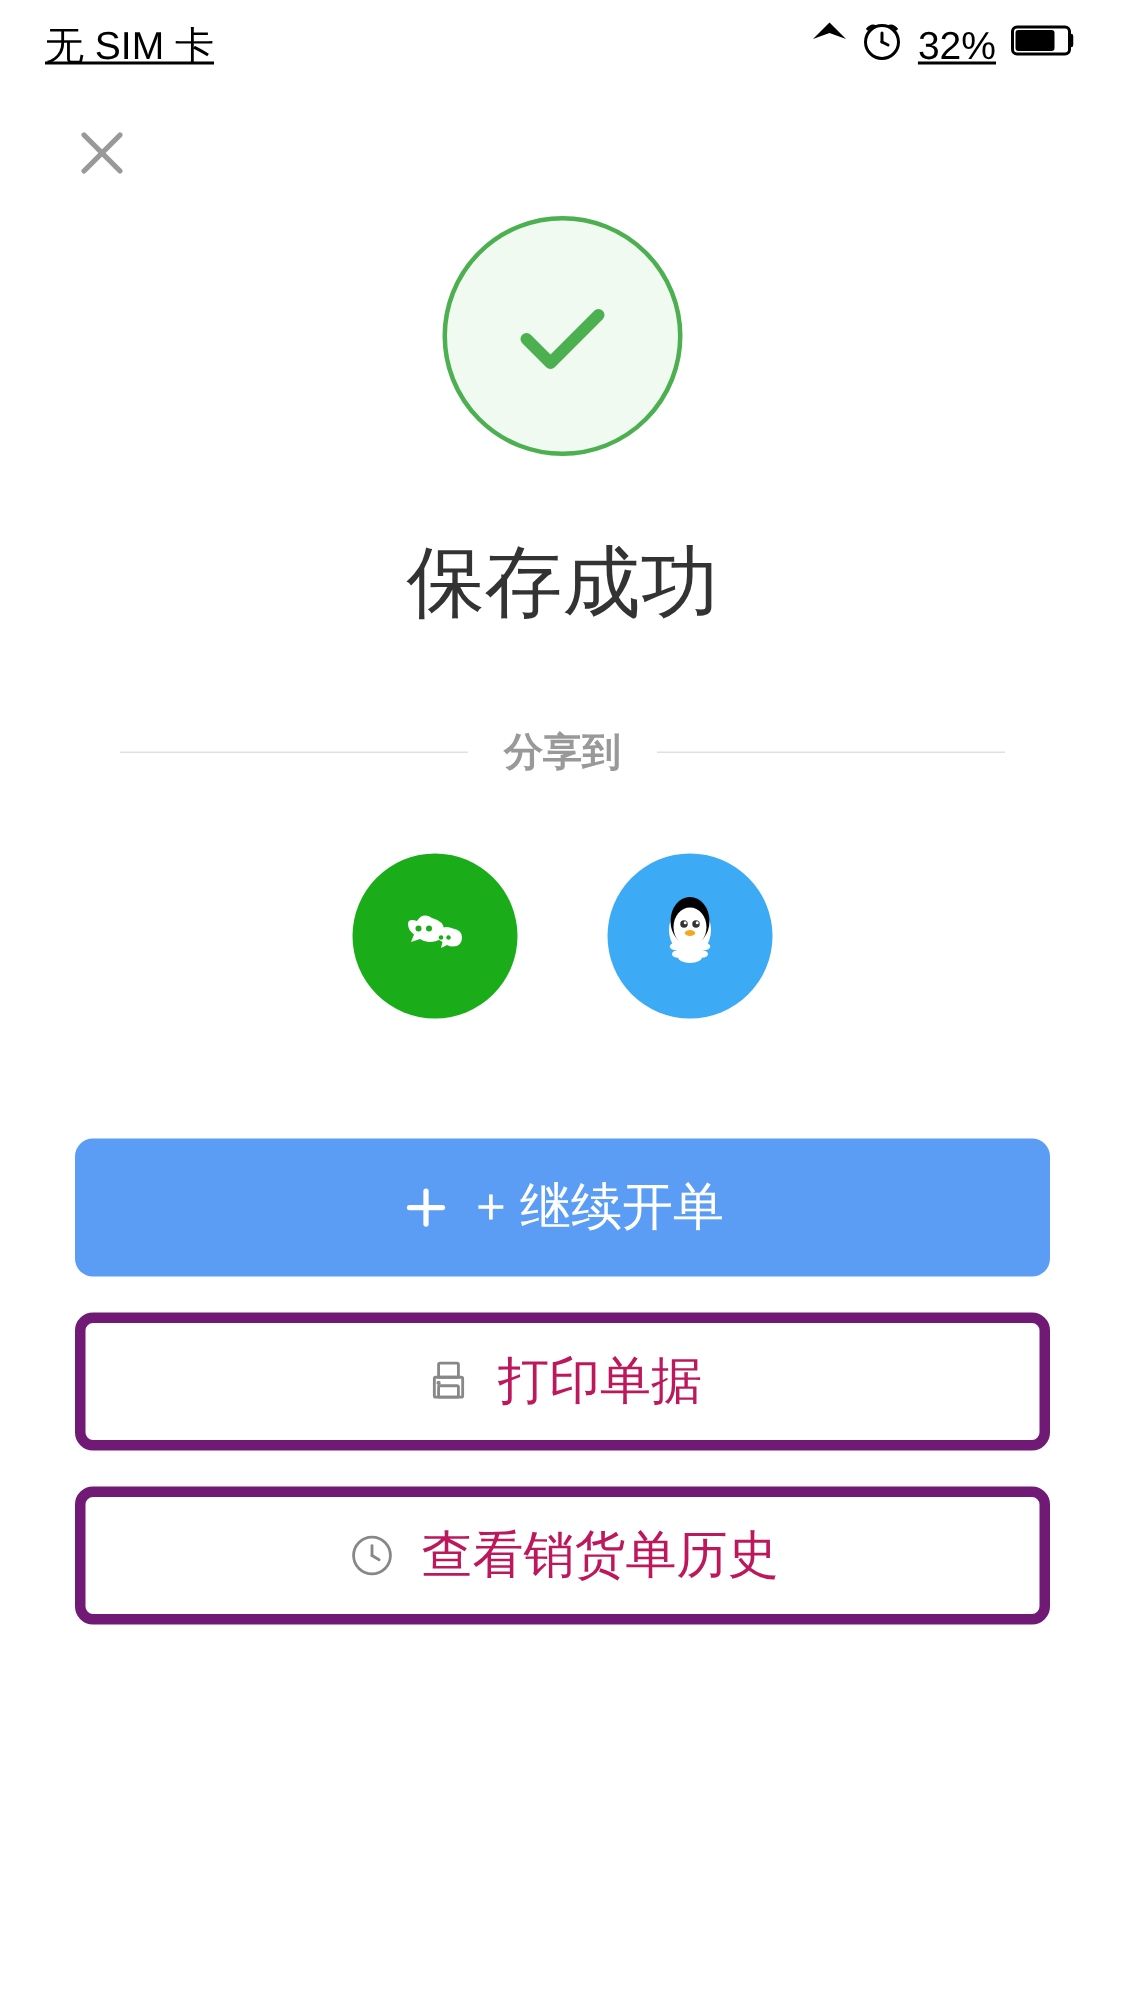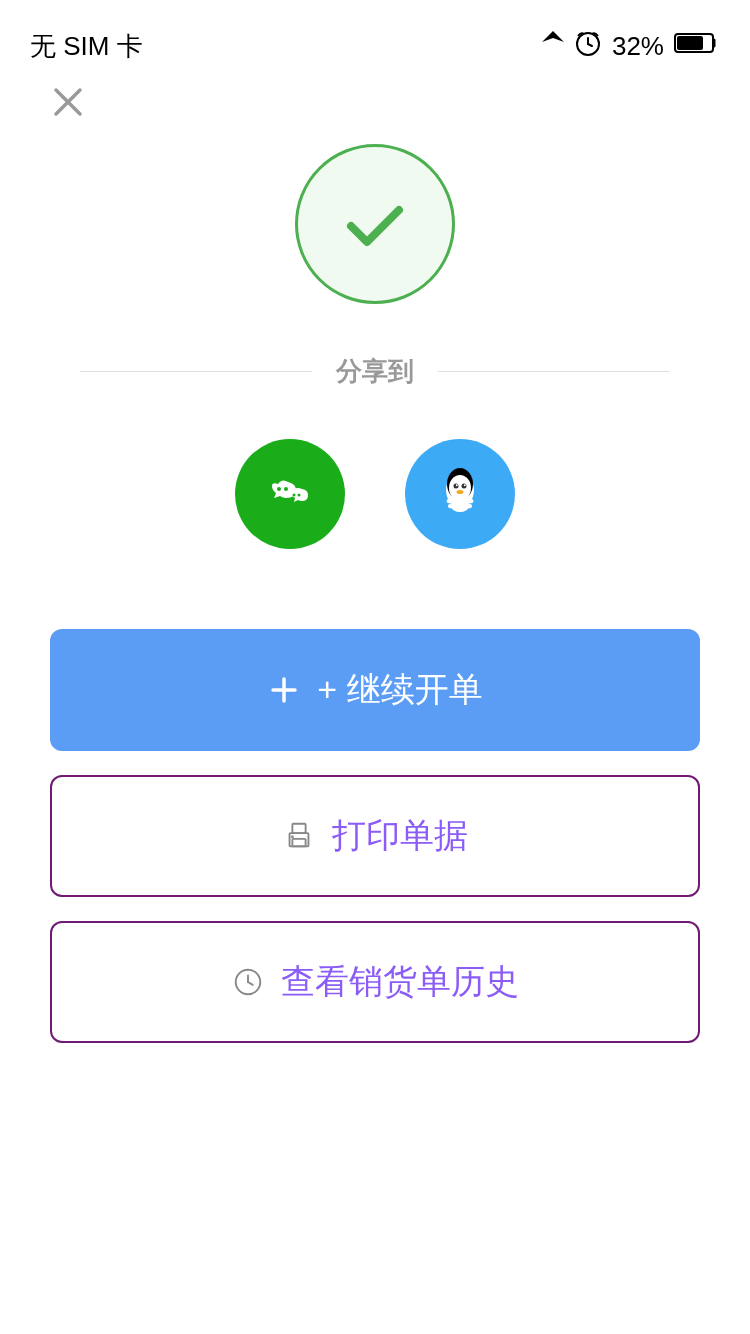--- a/index.html
+++ b/index.html
@@ -12,23 +12,24 @@
       display: flex;
       flex-direction: column;
     }
 
     
     .status-bar {
       width: 100%;
       height: 64px;
       background: #ffffff;
       display: flex;
-      align-items: flex-end;
+      align-items: flex-start;
       justify-content: space-between;
-      padding: 0 30px;
+      padding: 13px 30px;
+      text-decoration: underline;
     }
     .status-left {
       display: flex;
       align-items: center;
       gap: 10px;
       font-size: 26px;
       color: #000;
       font-weight: 500;
     }
     .status-center {
@@ -139,38 +140,38 @@
     
     .actions {
       width: 100%;
       padding: 0 50px;
       display: flex;
       flex-direction: column;
       gap: 24px;
     }
     .action-btn {
       width: 100%;
-      height: 122px;
+      height: 92px;
       border-radius: 12px;
       display: flex;
       align-items: center;
       justify-content: center;
       gap: 16px;
       font-size: 34px;
       cursor: pointer;
       border: none;
     }
     .action-btn.primary {
       background: #5b9df5;
       color: #ffffff;
     }
     .action-btn.secondary {
       background: #ffffff;
-      color: #8b5cf6;
-      border: 2px solid #701a75;
+      color: #be185d;
+      border: 7px solid #701a75;
       text-align: center;
     }
     .action-btn svg {
       width: 34px;
       height: 34px;
     }
   </style>
 </head>
 <body>
 
@@ -221,20 +222,21 @@
 </div>
 
 <div class="main-content">
 
   <div class="success-circle">
     <svg viewBox="0 0 80 80" fill="none">
       <polyline points="16,42 32,58 64,26" stroke="#4caf50" stroke-width="8" stroke-linecap="round" stroke-linejoin="round" fill="none"></polyline>
     </svg>
   </div>
 
+  <div class="success-title">保存成功</div>
 
   <div class="divider-section">
     <div class="divider-line"></div>
     <span class="divider-label">分享到</span>
     <div class="divider-line"></div>
   </div>
 
   <div class="share-icons">
     <div class="share-icon-btn wechat-icon">
 

